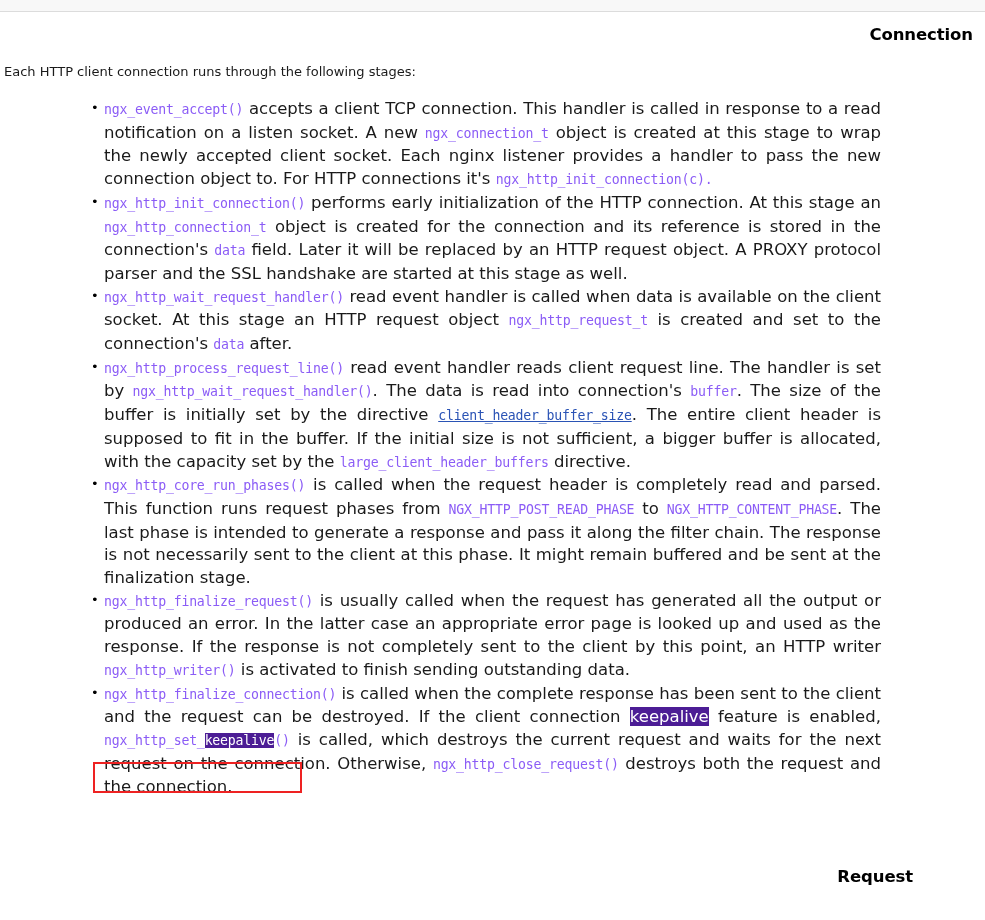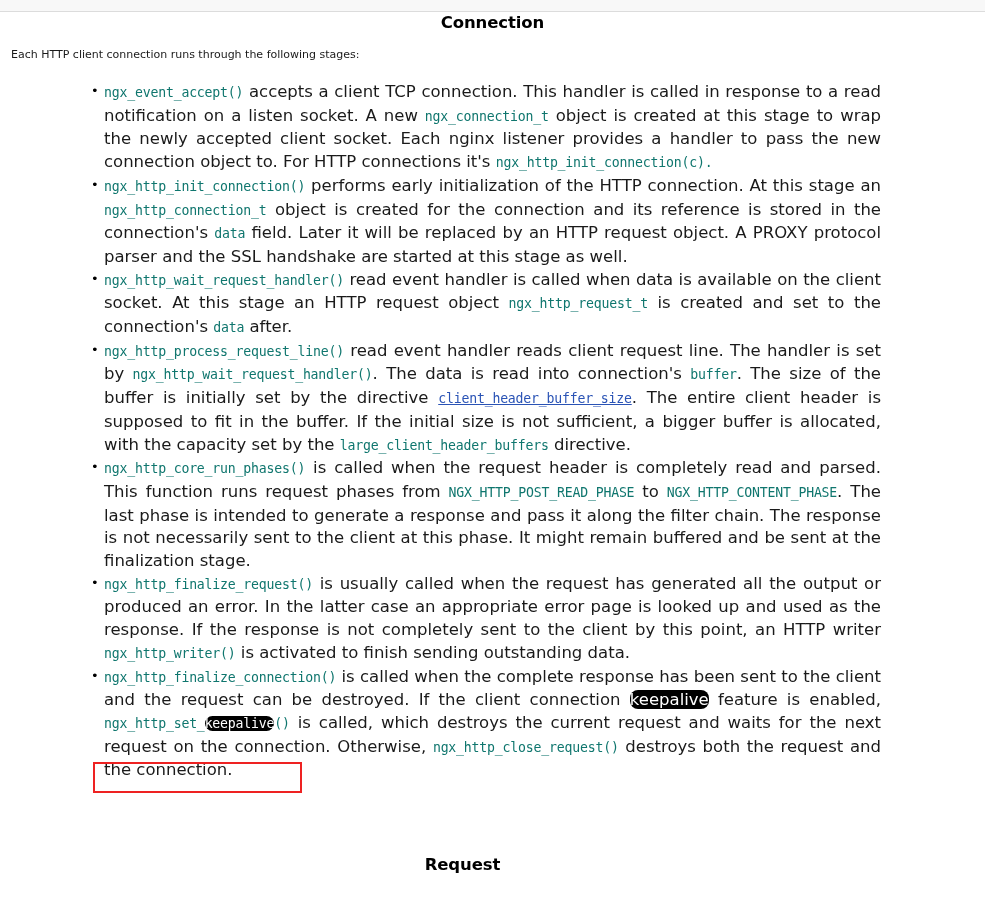--- a/index.html
+++ b/index.html
@@ -33,31 +33,31 @@
   .doc {
     position: absolute;
     top: 13px; left: 0;
     width: 985px;
     padding: 0;
   }
   h2.section-heading {
     font-family: "DejaVu Sans", sans-serif;
     font-size: 16.5px;
     font-weight: bold;
-    text-align: center;
+    text-align: right;
     margin: 0;
-    padding: 0;
+    padding: 12px;
     color: #000;
     letter-spacing: -0.1px;
   }
   .h-connection { margin-top: 5px; }
   p.intro {
-    font-size: 11px;
+    font-size: 13px;
     line-height: 23px;
-    margin: 11px;
+    margin: 4px;
     padding: 0;
     color: #1a1a1a;
   }
   .p-intro-pos { margin-top: 28px; margin-left: 80px; }
   ul.stages {
     margin: 0;
     padding: 0;
     list-style: none;
     margin-top: 15px;
   }
@@ -80,31 +80,30 @@
     left: 91px;
     top: -1px;
     font-size: 13px;
     line-height: 22.7px;
     color: #000;
   }
   code, .mono {
     font-family: "DejaVu Sans Mono", monospace;
     font-size: 13.2px;
     letter-spacing: -0.2px;
-    color: #0f766e;
+    color: #8b5cf6;
     white-space: nowrap;
   }
   a.doclink {
     color: #2a53b5;
     text-decoration: underline;
   }
   .hl {
-    background: #000000;
+    background: #4c1d95;
     color: #ffffff;
-    border-radius: 8px;
   }
   
   .annot-box {
     position: absolute;
     left: 93px;
     top: 762px;
     width: 209px;
     height: 31px;
     border: 2px solid #ee2222;
     box-sizing: border-box;

